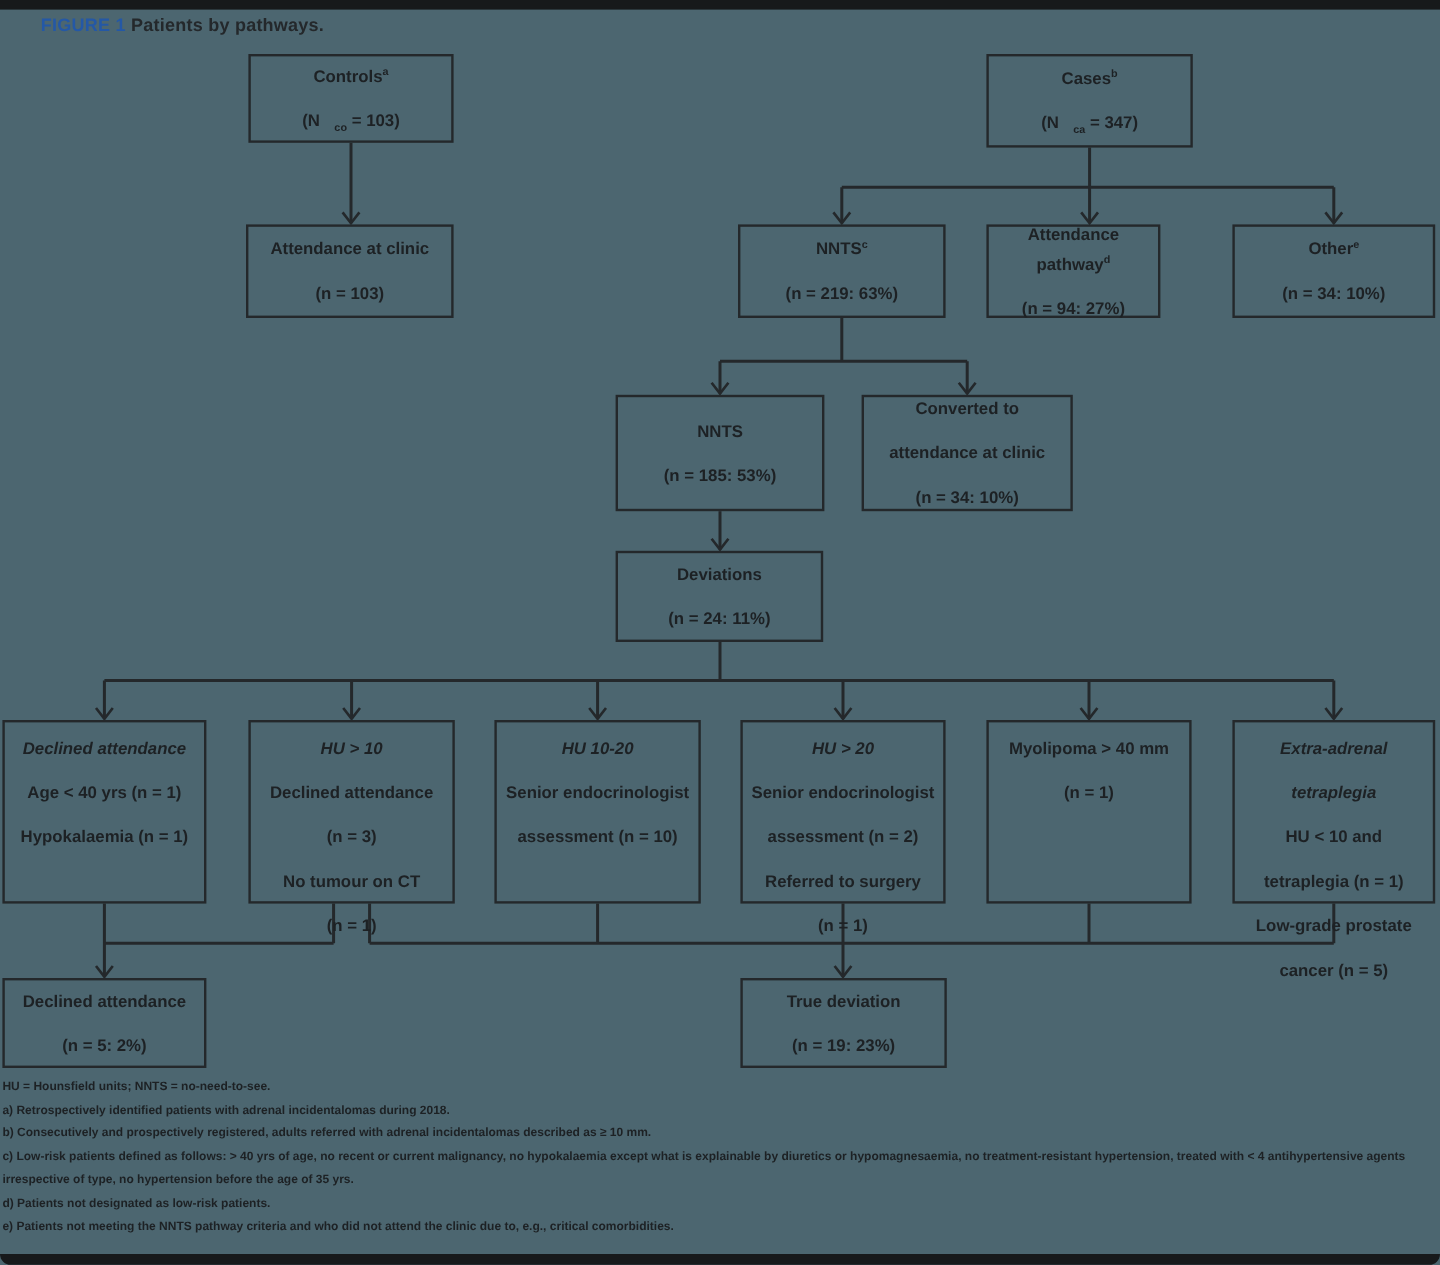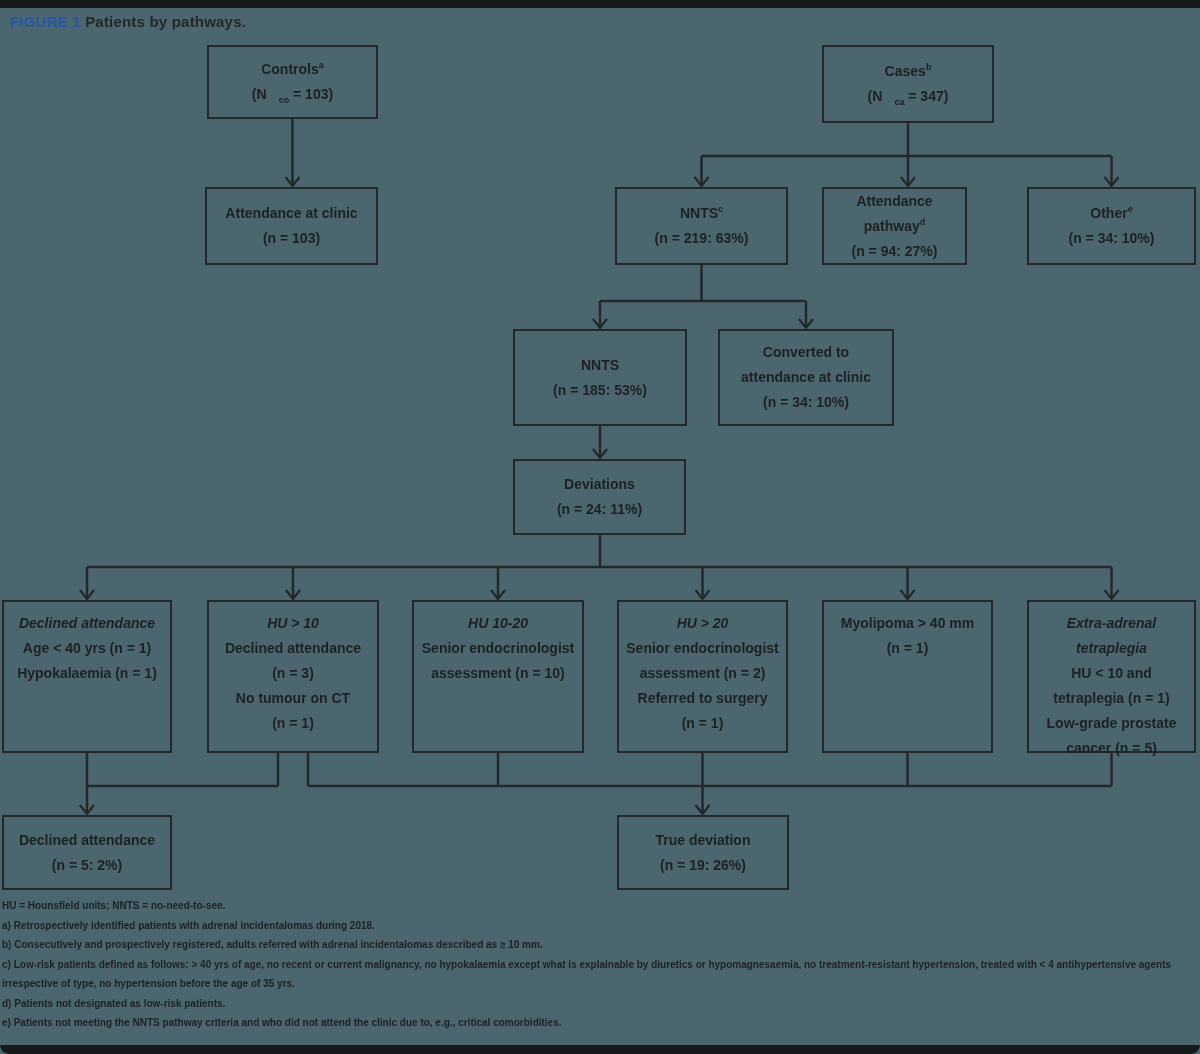--- a/index.html
+++ b/index.html
@@ -8,27 +8,27 @@
     background:#4c6670;
     position:relative;
     overflow:hidden;
     font-family:"Liberation Sans", sans-serif;
   }
   .bar { position:absolute; left:0; width:1200px; background:#17191b; }
   .bar.top { top:0; height:8px; }
   .bar.bottom { top:1045px; height:9px; border-radius:0 0 10px 10px; }
 
   .figure-title { position:absolute; left:10px; top:13px; font-size:15px; font-weight:bold; color:#24282b; letter-spacing:.2px; }
-  .figure-label { color:#2458a6; }
+  .figure-label { color:#2458a6;margin-left:24px; }
 
   .box {
     position:absolute; box-sizing:border-box;
     border:2.5px solid #24282b;
     display:flex; flex-direction:column; justify-content:center; align-items:center;
-    text-align:center; font-weight:bold; font-size:14px; line-height:25px; color:#1d2124;
+    text-align:center; font-weight:bold; font-size:14px; line-height:25px; color:#1d2124;gap:12px;
   }
   .box.top-align { justify-content:flex-start; padding-top:9px; }
   .italic { font-style:italic; }
   .box sup { font-size:9px; line-height:0; vertical-align:super; }
   .box sub { font-size:9px; line-height:0; vertical-align:sub;padding-left:12px; }
 
   .connectors { position:absolute; left:0; top:0; pointer-events:none; }
   .connectors path { stroke:#24282b; stroke-width:2.5; fill:none; }
   .connectors path.arrowhead { stroke-width:2.2; }
 
@@ -156,21 +156,21 @@
   <div>cancer (n = 5)</div>
 </div>
 
 <div class="box" style="left:2px;top:815px;width:170px;height:75px">
   <div>Declined attendance</div>
   <div>(n = 5: 2%)</div>
 </div>
 
 <div class="box" style="left:617px;top:815px;width:172px;height:75px">
   <div>True deviation</div>
-  <div>(n = 19: 26%)</div>
+  <div>(n = 19: 23%)</div>
 </div>
 
 <div class="footnotes">
   <div>HU = Hounsfield units; NNTS = no-need-to-see.</div>
   <div>a) Retrospectively identified patients with adrenal incidentalomas during 2018.</div>
   <div>b) Consecutively and prospectively registered, adults referred with adrenal incidentalomas described as ≥ 10 mm.</div>
   <div>c) Low-risk patients defined as follows: &gt; 40 yrs of age, no recent or current malignancy, no hypokalaemia except what is explainable by diuretics or hypomagnesaemia, no treatment-resistant hypertension, treated with &lt; 4 antihypertensive agents irrespective of type, no hypertension before the age of 35 yrs.</div>
   <div>d) Patients not designated as low-risk patients.</div>
   <div>e) Patients not meeting the NNTS pathway criteria and who did not attend the clinic due to, e.g., critical comorbidities.</div>
 </div>

